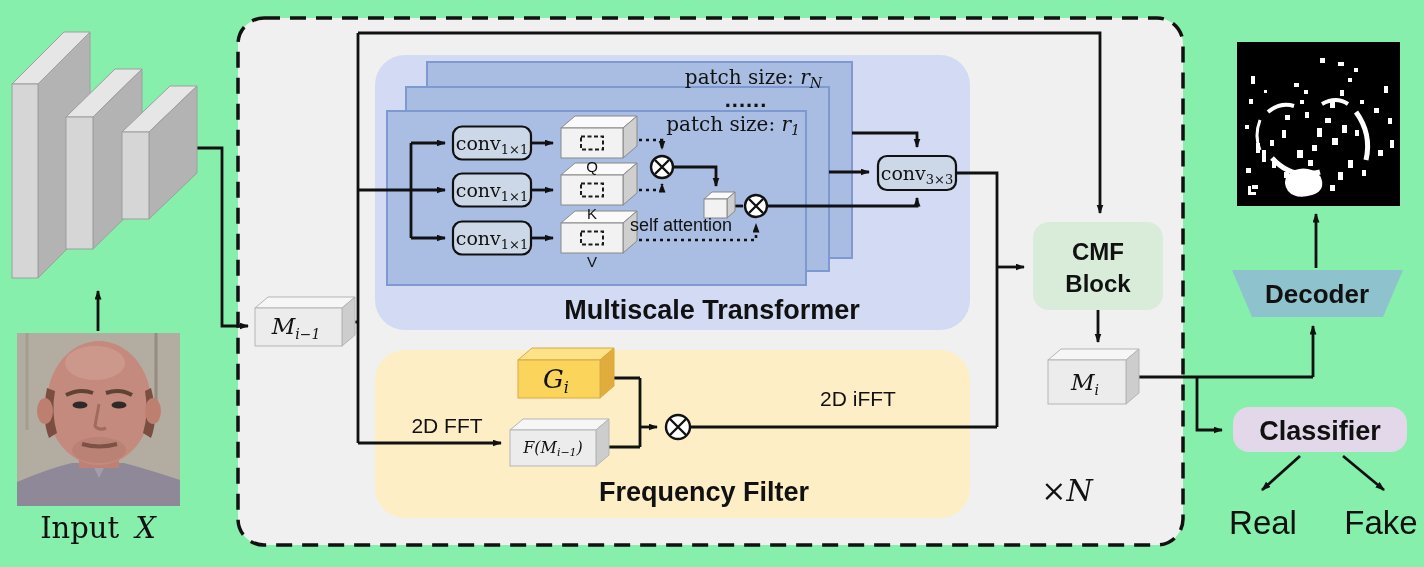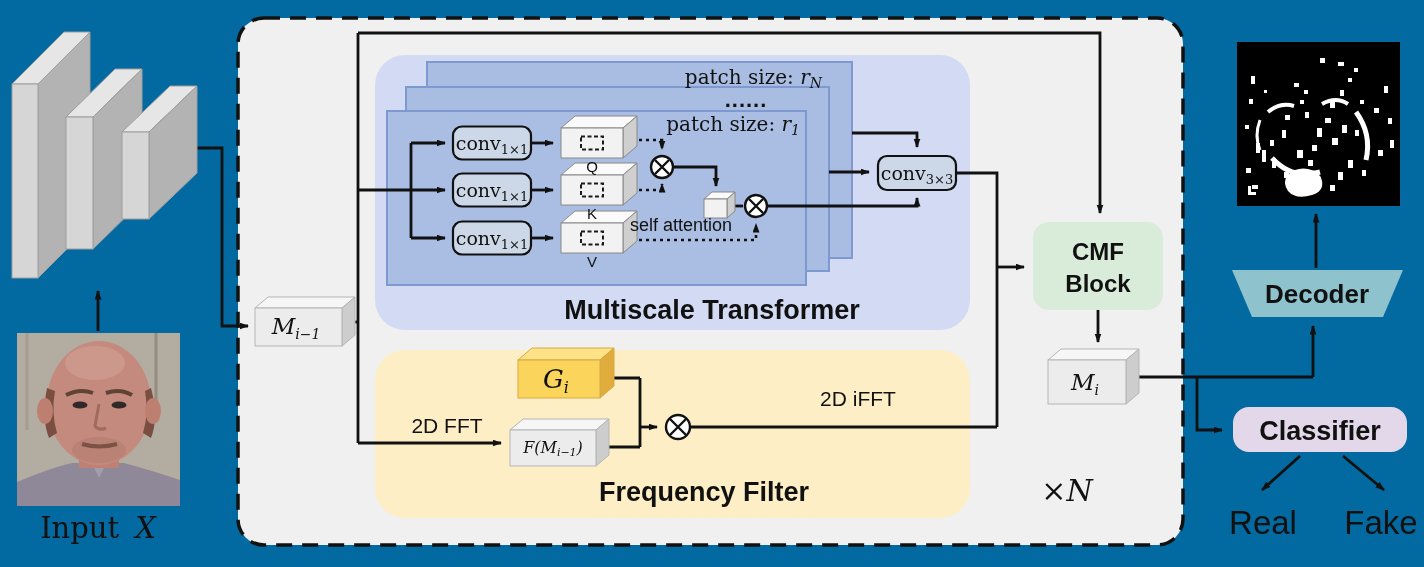--- a/index.html
+++ b/index.html
@@ -1,16 +1,16 @@
 <!DOCTYPE html>
 <html><head>
 <meta charset="utf-8">
 <style>
   html,body{margin:0;padding:0;background:#ffffff;}
-  .stage{position:relative;width:1424px;height:567px;background:#0369a1;overflow:hidden;
+  .stage{position:relative;width:1424px;height:567px;background:#86efac;overflow:hidden;
          font-family:"Liberation Sans",sans-serif;}
   svg{display:block}
   text{fill:#111;}
   .sans{font-family:"Liberation Sans",sans-serif;}
   .serif{font-family:"DejaVu Serif","Liberation Serif",serif;}
   .bold{font-weight:bold;}
   .it{font-style:italic;}
 </style>
 </head>
 <body>

